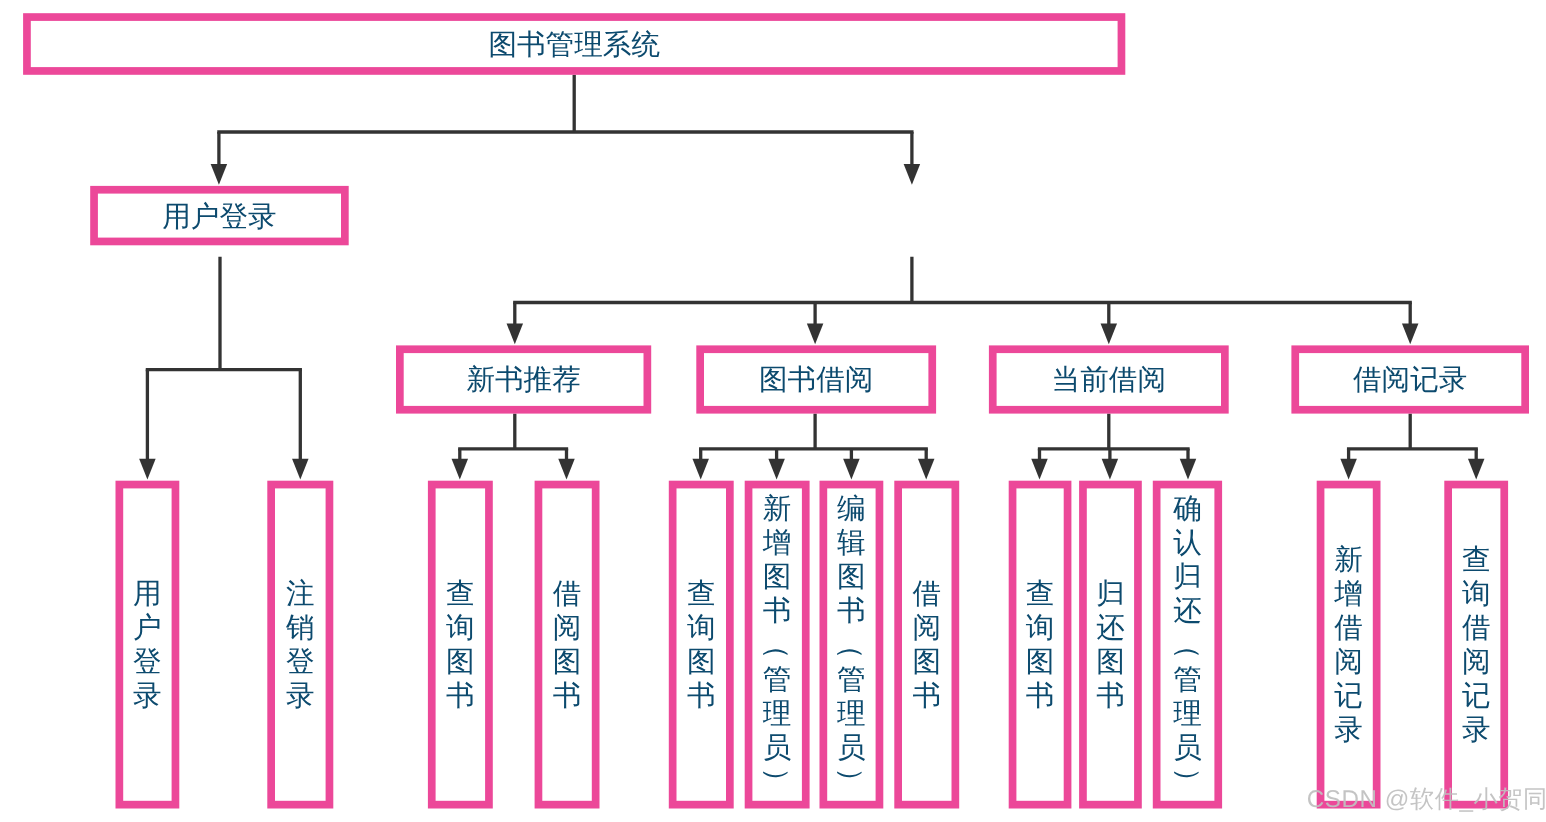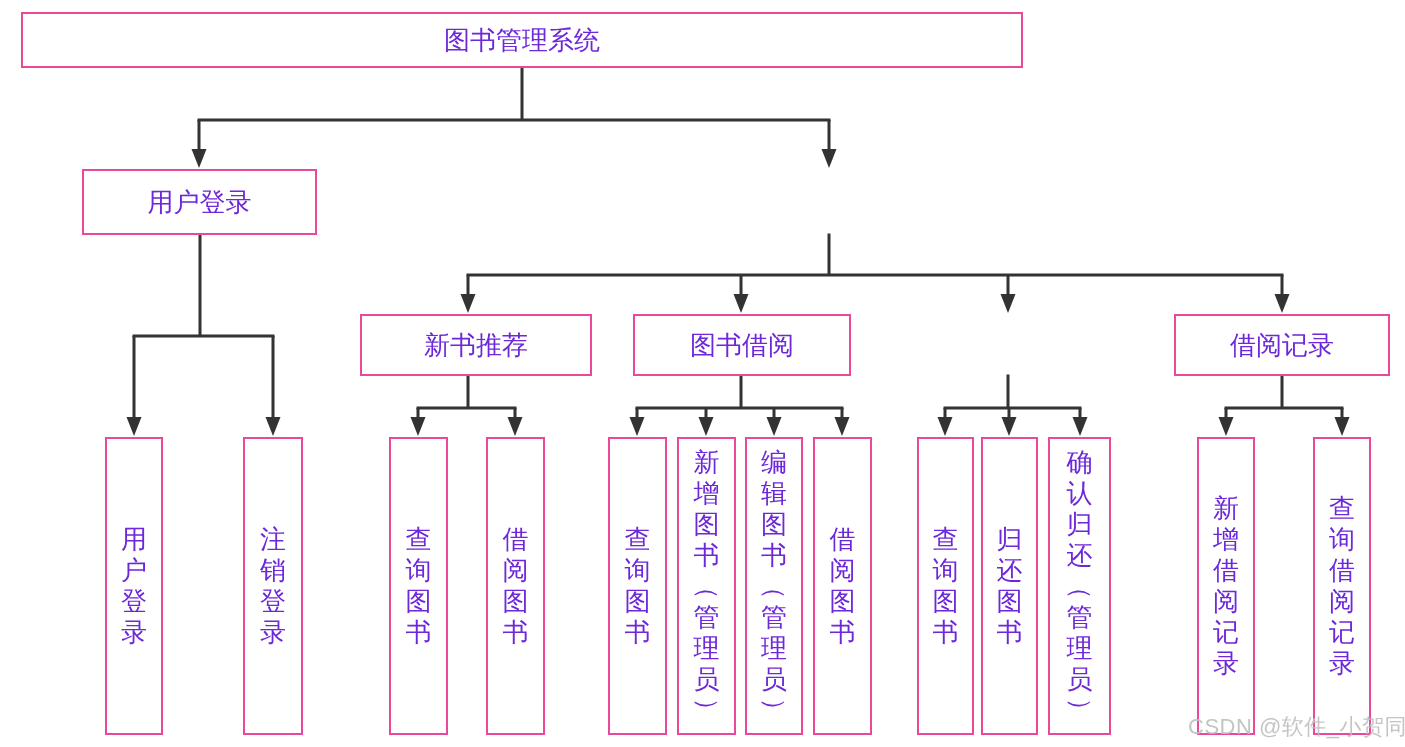--- a/index.html
+++ b/index.html
@@ -2,23 +2,23 @@
 <html><head>
 <meta charset="utf-8">
 <style>
   html,body{margin:0;padding:0;background:#fff;}
   .canvas{
     position:relative;width:1405px;height:747px;background:#fff;
     font-family:"Liberation Sans","DejaVu Sans",sans-serif;overflow:hidden;
   }
   .connectors{position:absolute;left:0;top:0;z-index:1;}
   .node{
-    position:absolute;background:#fff;border:2px solid #ec4899;box-sizing:border-box;
+    position:absolute;background:#fff;border:7px solid #ec4899;box-sizing:border-box;
     display:flex;align-items:center;justify-content:center;
-    color:#6d28d9;z-index:2;
+    color:#0c4a6e;z-index:2;
   }
   .node.h{font-size:26px;white-space:nowrap;}
   .node.v{flex-direction:column;font-size:26px;}
   .vchar{display:block;line-height:31px;text-align:center;}
   .vchar.rot{transform:rotate(90deg);}
   .watermark{
     position:absolute;left:1188px;top:712px;z-index:5;
     font-size:22px;color:#c0c0c0;opacity:.92;white-space:nowrap;letter-spacing:.5px;
   }
 </style>
@@ -63,24 +63,25 @@
       <polygon points="937.5,417 952.5,417 945,436"></polygon>
       <polygon points="1001.5,417 1016.5,417 1009,436"></polygon>
       <polygon points="1072.5,417 1087.5,417 1080,436"></polygon>
       <polygon points="1218.5,417 1233.5,417 1226,436"></polygon>
       <polygon points="1334.5,417 1349.5,417 1342,436"></polygon>
     </g>
   </svg>
 
   <div class="node h" style="left:21px;top:12px;width:1002px;height:56px">图书管理系统</div>
 
-  <div class="node h" style="left:82px;top:169px;width:235px;height:66px">用户登录</div>
+  <div class="node h" style="left:82px;top:169px;width:235px;height:54px">用户登录</div>
 
   <div class="node h" style="left:360px;top:314px;width:232px;height:62px">新书推荐</div>
   <div class="node h" style="left:633px;top:314px;width:218px;height:62px">图书借阅</div>
+  <div class="node h" style="left:899px;top:314px;width:218px;height:62px">当前借阅</div>
   <div class="node h" style="left:1174px;top:314px;width:216px;height:62px">借阅记录</div>
 
   <div class="node v" style="left:105px;top:437px;width:58px;height:298px">
       <span class="vchar">用</span>
       <span class="vchar">户</span>
       <span class="vchar">登</span>
       <span class="vchar">录</span>
     </div>
   <div class="node v" style="left:243px;top:437px;width:60px;height:298px">
       <span class="vchar">注</span>

